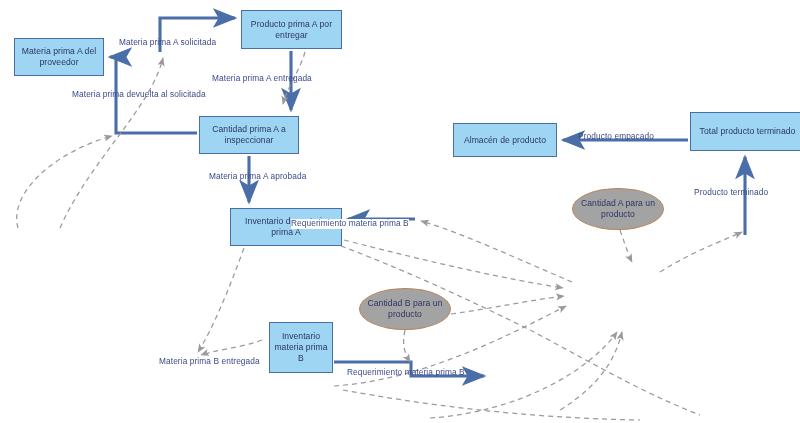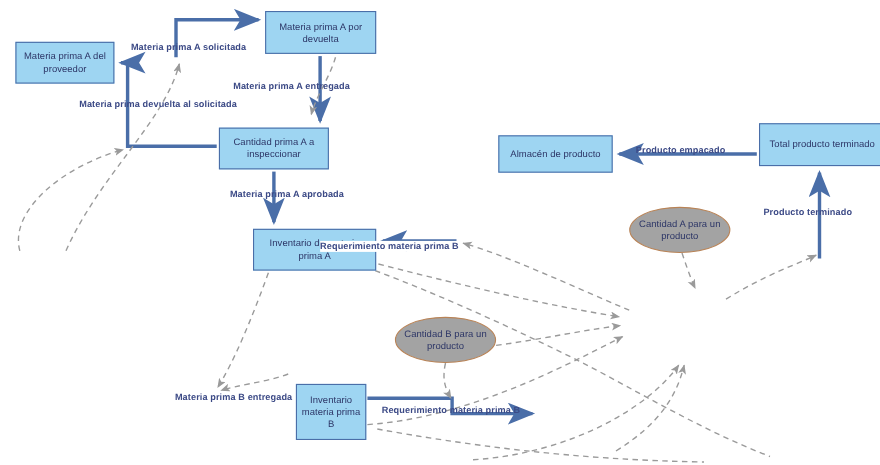--- a/index.html
+++ b/index.html
@@ -48,21 +48,20 @@
   .flow-label {
     position: absolute;
     color: #3c4a86;
     font-size: 8.3px;
     line-height: 1.2;
     text-align: center;
     white-space: nowrap;
     letter-spacing: 0.1px;
     z-index: 6;
     background: transparent;
-    font-weight: bold;
   }
   .flow-label.boxed {
     background: #ffffff;
   }
 </style>
 </head>
 <body>
 
 <div id="canvas">
 
@@ -130,32 +129,32 @@
       <path d="M341,246 C400,268 470,300 530,330 C580,356 640,392 700,415"></path>
       <path d="M343,390 C420,404 520,418 640,420"></path>
     </g>
   </svg>
 
   <div class="node stock" style="left:14px; top:38px; width:90px; height:38px;">
     <span>Materia prima A del proveedor</span>
   </div>
 
   <div class="node stock" style="left:241px; top:10px; width:101px; height:39px;">
-    <span>Materia prima A por devuelta</span>
+    <span>Producto prima A por entregar</span>
   </div>
 
   <div class="node stock" style="left:199px; top:116px; width:100px; height:38px;">
     <span>Cantidad prima A a inspeccionar</span>
   </div>
 
   <div class="node stock" style="left:230px; top:208px; width:112px; height:38px; overflow:hidden;">
     <span>Inventario de materia prima A</span>
   </div>
 
-  <div class="node stock" style="left:269px; top:349px; width:64px; height:51px;">
+  <div class="node stock" style="left:269px; top:322px; width:64px; height:51px;">
     <span>Inventario materia prima B</span>
   </div>
 
   <div class="node stock" style="left:453px; top:123px; width:104px; height:34px;">
     <span>Almacén de producto</span>
   </div>
 
   <div class="node stock" style="left:690px; top:112px; width:115px; height:39px;">
     <span>Total producto terminado</span>
   </div>

